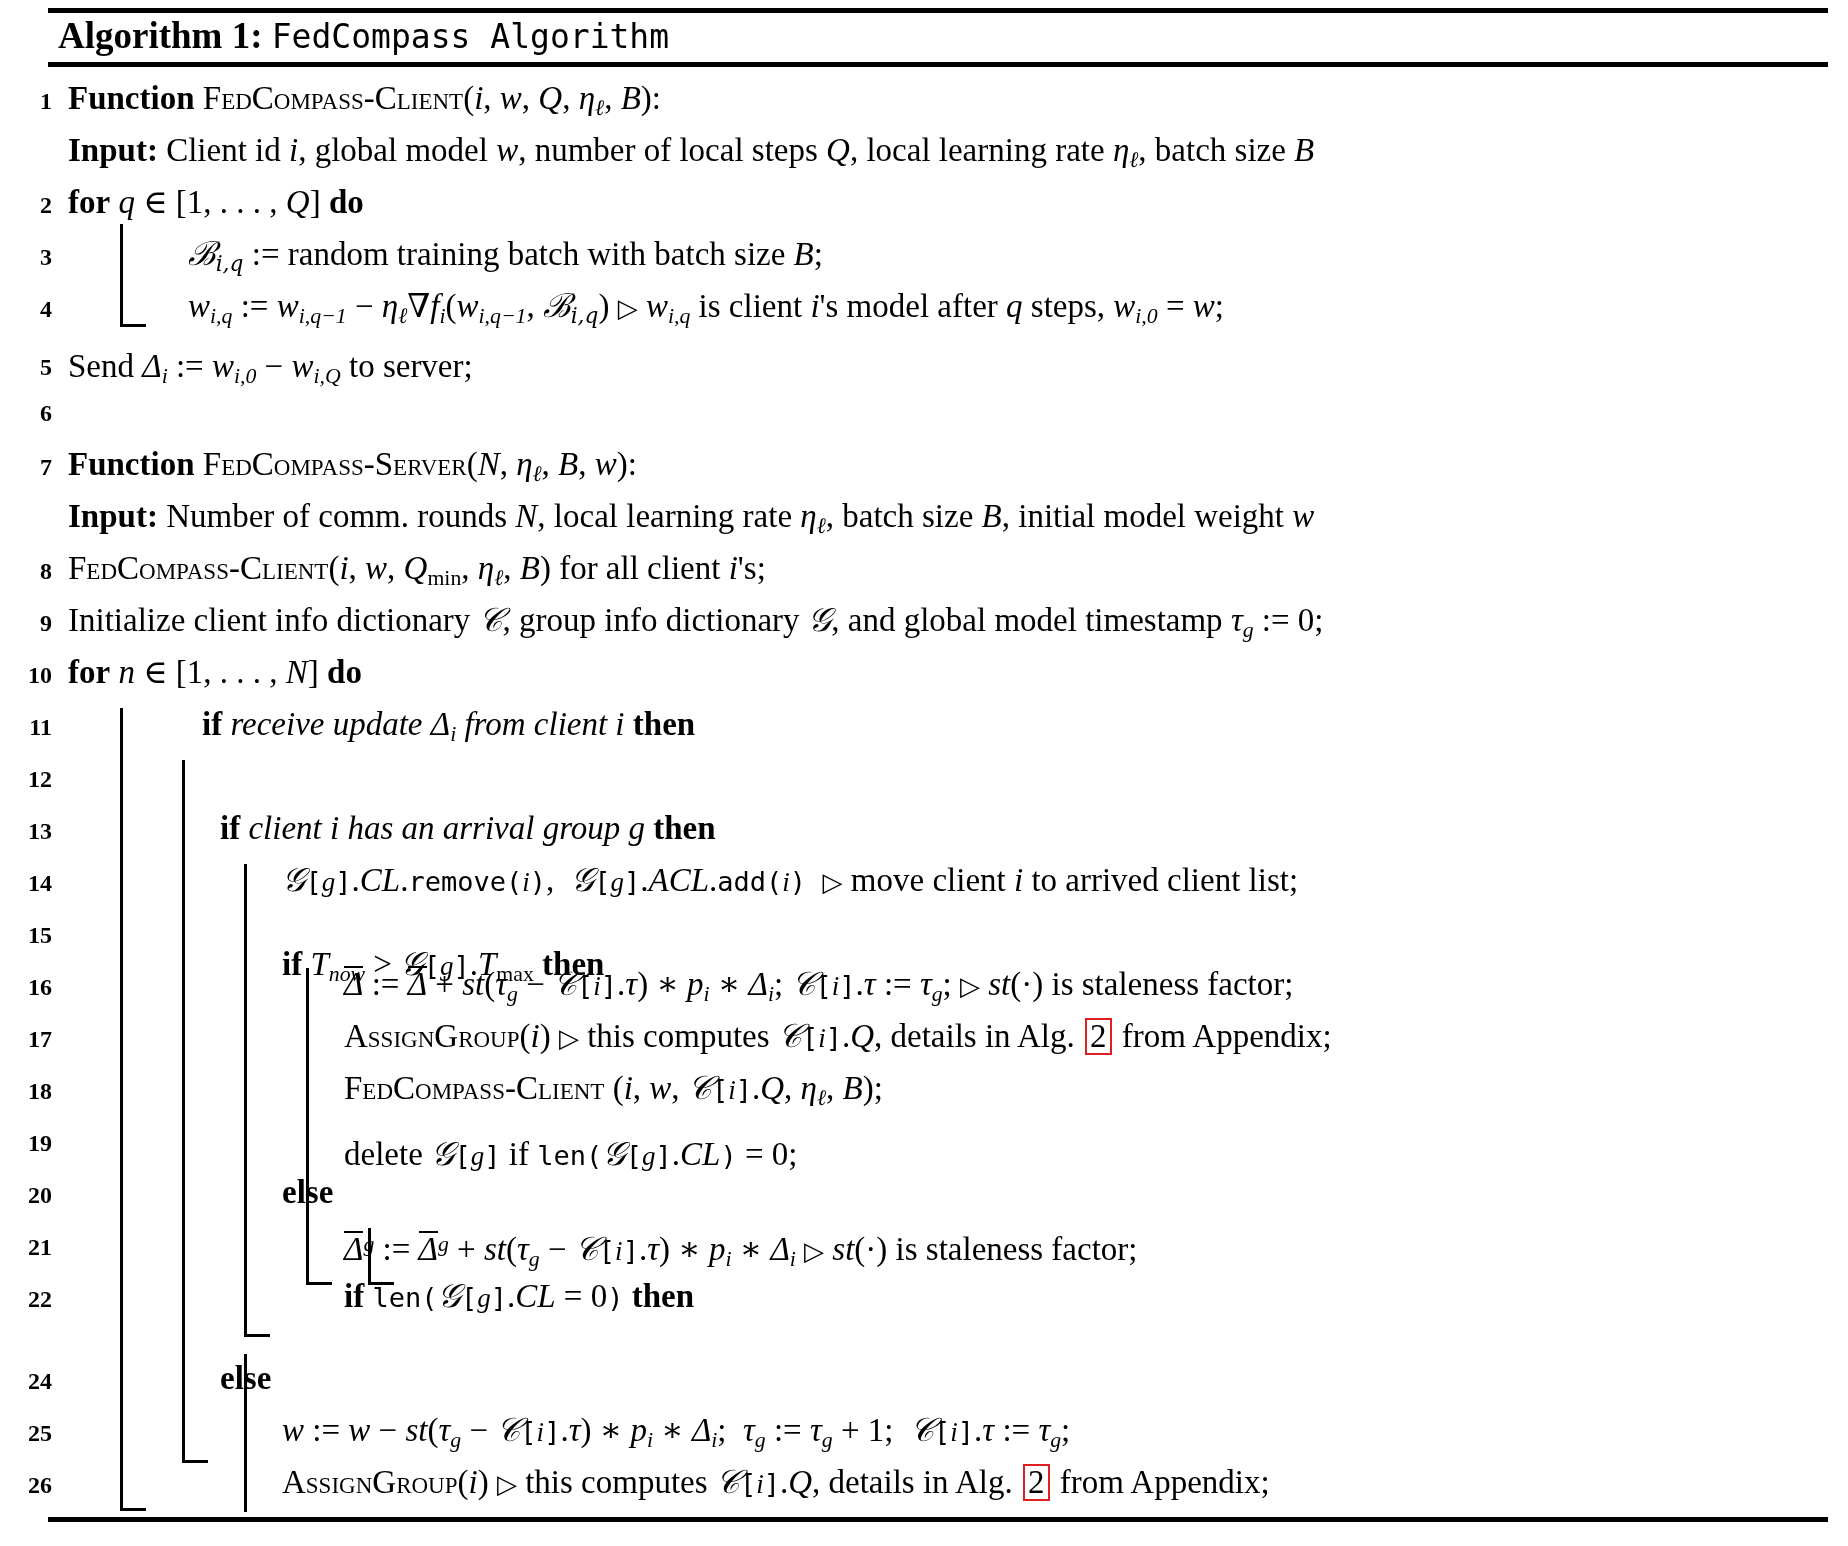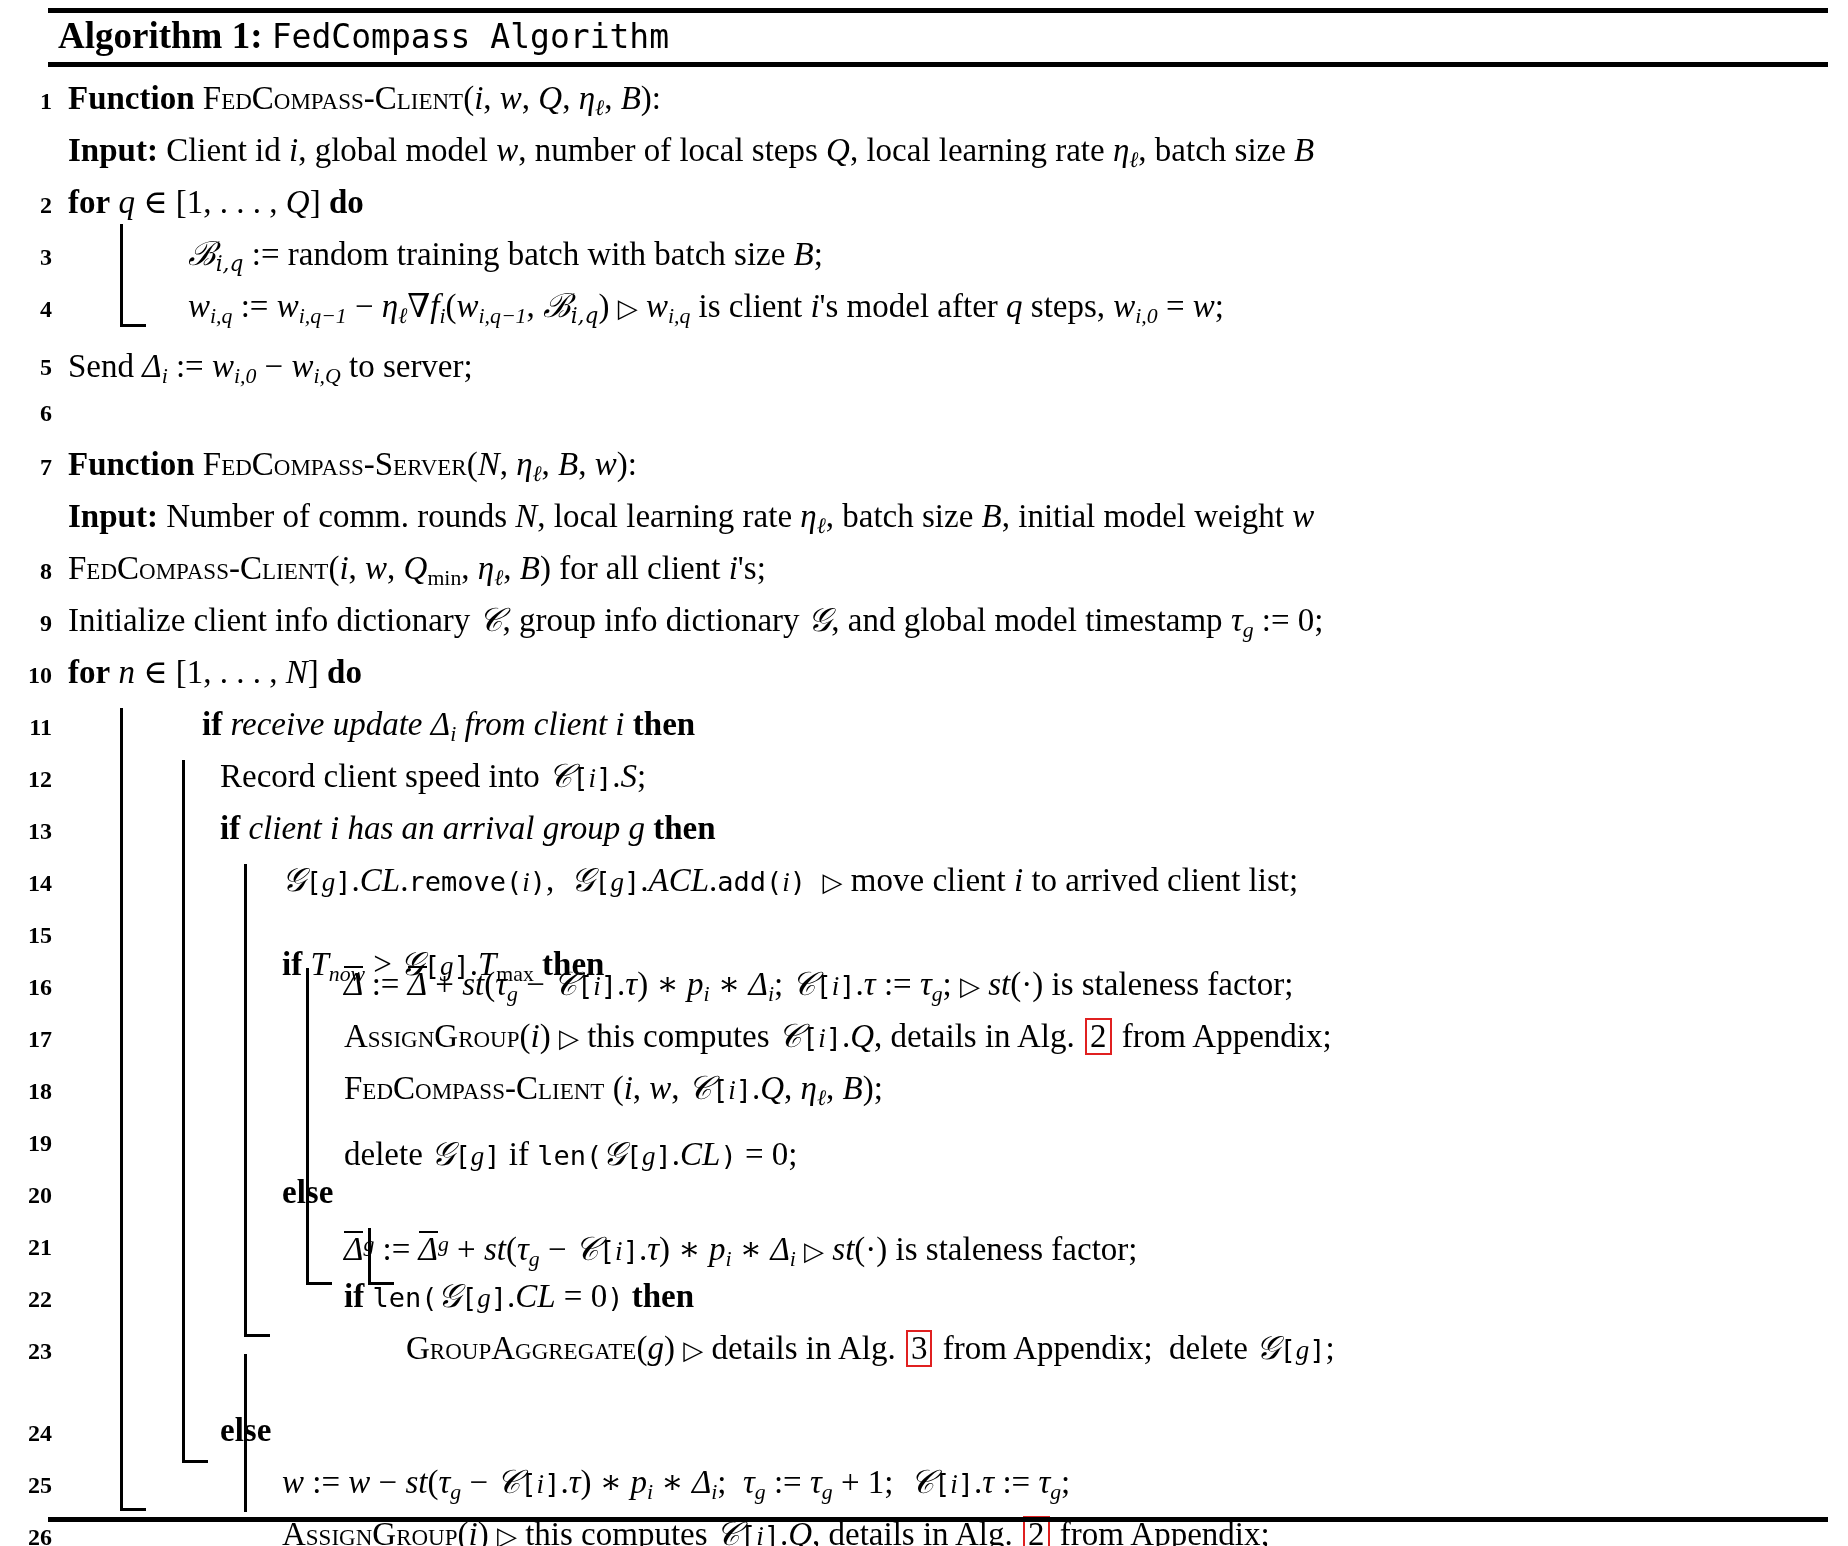--- a/index.html
+++ b/index.html
@@ -235,21 +235,20 @@
       <span class="code-text ind0"><b>for</b> <span class="mathit">n</span> ∈ [1<span class="rm">, . . . ,</span> <span class="mathit">N</span>] <b>do</b></span>
     </div>
 
     <div class="code-line">
       <span class="lineno">11</span>
       <span class="code-text ind1" style="left:158px;margin-left:44px;"><b>if</b> <span class="it">receive update</span> <span class="mathit">Δ<sub>i</sub></span> <span class="it">from client i</span> <b>then</b></span>
     </div>
 
     <div class="code-line">
       <span class="lineno">12</span>
-      <span class="code-text" style="left:220px;">Record client speed into <span class="cal">𝒞</span><span class="mono">[<span class="mathit">i</span>]</span>.<span class="mathit">S</span>;</span>
     </div>
 
     <div class="code-line">
       <span class="lineno">13</span>
       <span class="code-text" style="left:220px;text-align:right;"><b>if</b> <span class="it">client i has an arrival group g</span> <b>then</b></span>
     </div>
 
     <div class="code-line">
       <span class="lineno">14</span>
       <span class="code-text" style="left:282px;"><span class="cal">𝒢</span><span class="mono">[<span class="mathit">g</span>]</span>.<span class="mathit">CL</span>.<span class="mono">remove(<span class="mathit">i</span>)</span>, &nbsp;<span class="cal">𝒢</span><span class="mono">[<span class="mathit">g</span>]</span>.<span class="mathit">ACL</span>.<span class="mono">add(<span class="mathit">i</span>)</span> &nbsp;<span class="tri">▷</span> move client <span class="mathit">i</span> to arrived client list;</span>
@@ -288,24 +287,20 @@
     <div class="code-line">
       <span class="lineno">21</span>
       <span class="code-text" style="left:344px;"><span class="ovl mathit">Δ</span><sup>g</sup> := <span class="ovl mathit">Δ</span><sup>g</sup> + <span class="mathit">st</span>(<span class="mathit">τ<sub>g</sub></span> − <span class="cal">𝒞</span><span class="mono">[<span class="mathit">i</span>]</span>.<span class="mathit">τ</span>) ∗ <span class="mathit">p<sub>i</sub></span> ∗ <span class="mathit">Δ<sub>i</sub></span> <span class="tri">▷</span> <span class="mathit">st</span>(·) is staleness factor;</span>
     </div>
 
     <div class="code-line">
       <span class="lineno">22</span>
       <span class="code-text" style="left:344px;"><b>if</b> <span class="mono">len(</span><span class="cal">𝒢</span><span class="mono">[<span class="mathit">g</span>]</span>.<span class="mathit">CL</span> = 0<span class="mono">)</span> <b>then</b></span>
     </div>
 
-    <div class="code-line">
-      <span class="lineno">23</span>
-      <span class="code-text" style="left:406px;"><span class="sc">GroupAggregate</span>(<span class="mathit">g</span>) <span class="tri">▷</span> details in Alg. <span class="redbox">3</span> from Appendix; &nbsp;delete <span class="cal">𝒢</span><span class="mono">[<span class="mathit">g</span>]</span>;</span>
-    </div>
 
     <div class="code-line gap"></div>
 
     <div class="code-line">
       <span class="lineno">24</span>
       <span class="code-text" style="left:220px;"><b>else</b></span>
     </div>
 
     <div class="code-line">
       <span class="lineno">25</span>

